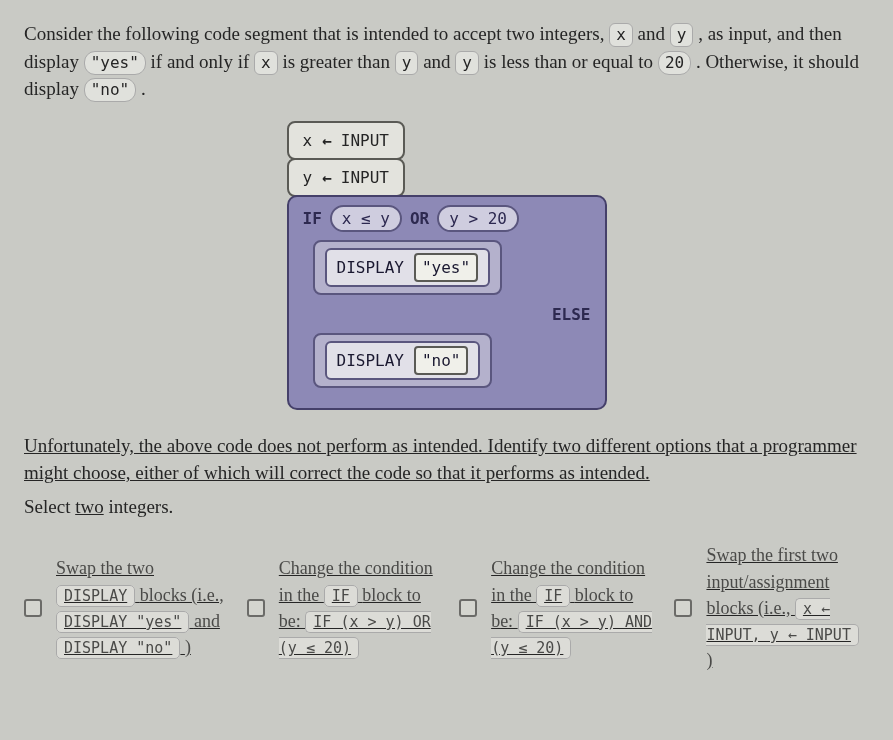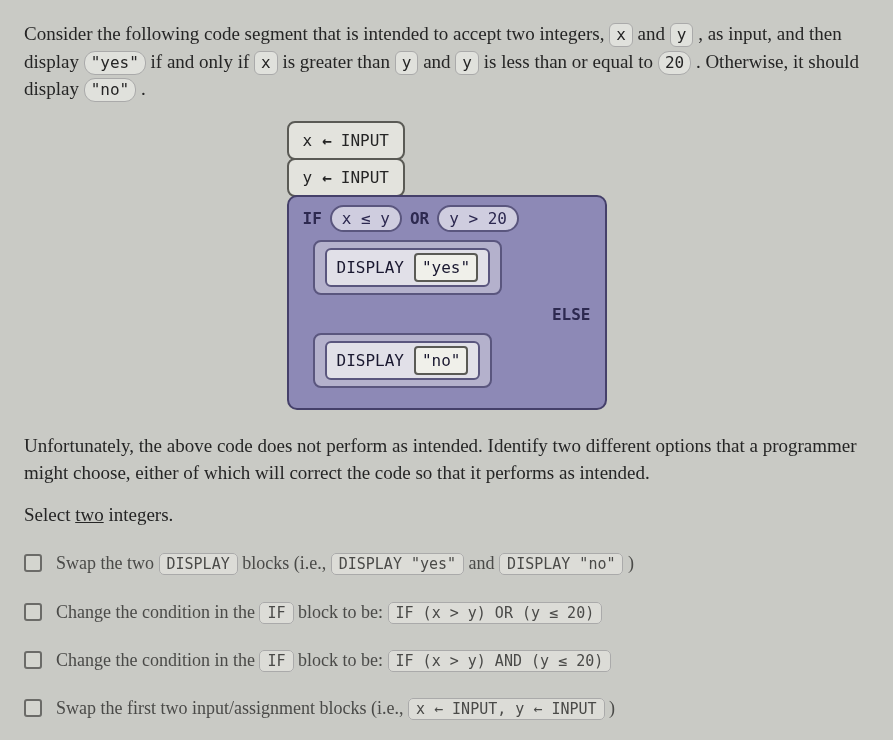--- a/index.html
+++ b/index.html
@@ -92,24 +92,24 @@
     align-items: center;
     gap: 10px;
   }
   .strbox {
     background: #f0f0ea;
     border: 2px solid #5a5a55;
     border-radius: 4px;
     padding: 1px 6px;
   }
   .elselbl { font-weight: bold; color: #2d2950; margin: 2px 0 6px 2px; text-align: right; }
-  .prompt2 { margin: 10px 0 14px 0; }
+  .prompt2 { margin: 10px 0 6px 0; text-decoration: underline; }
   .select-note { margin-bottom: 22px; }
   .underline { text-decoration: underline; }
-  .answers { display: flex; flex-direction: column; gap: 22px; }
+  .answers { display: flex; gap: 22px; text-decoration: underline; }
   .answer {
     display: flex;
     align-items: center;
     gap: 14px;
     color: #4a4a48;
     font-size: 18px;
     cursor: pointer;
   }
   .checkbox {
     width: 18px;

